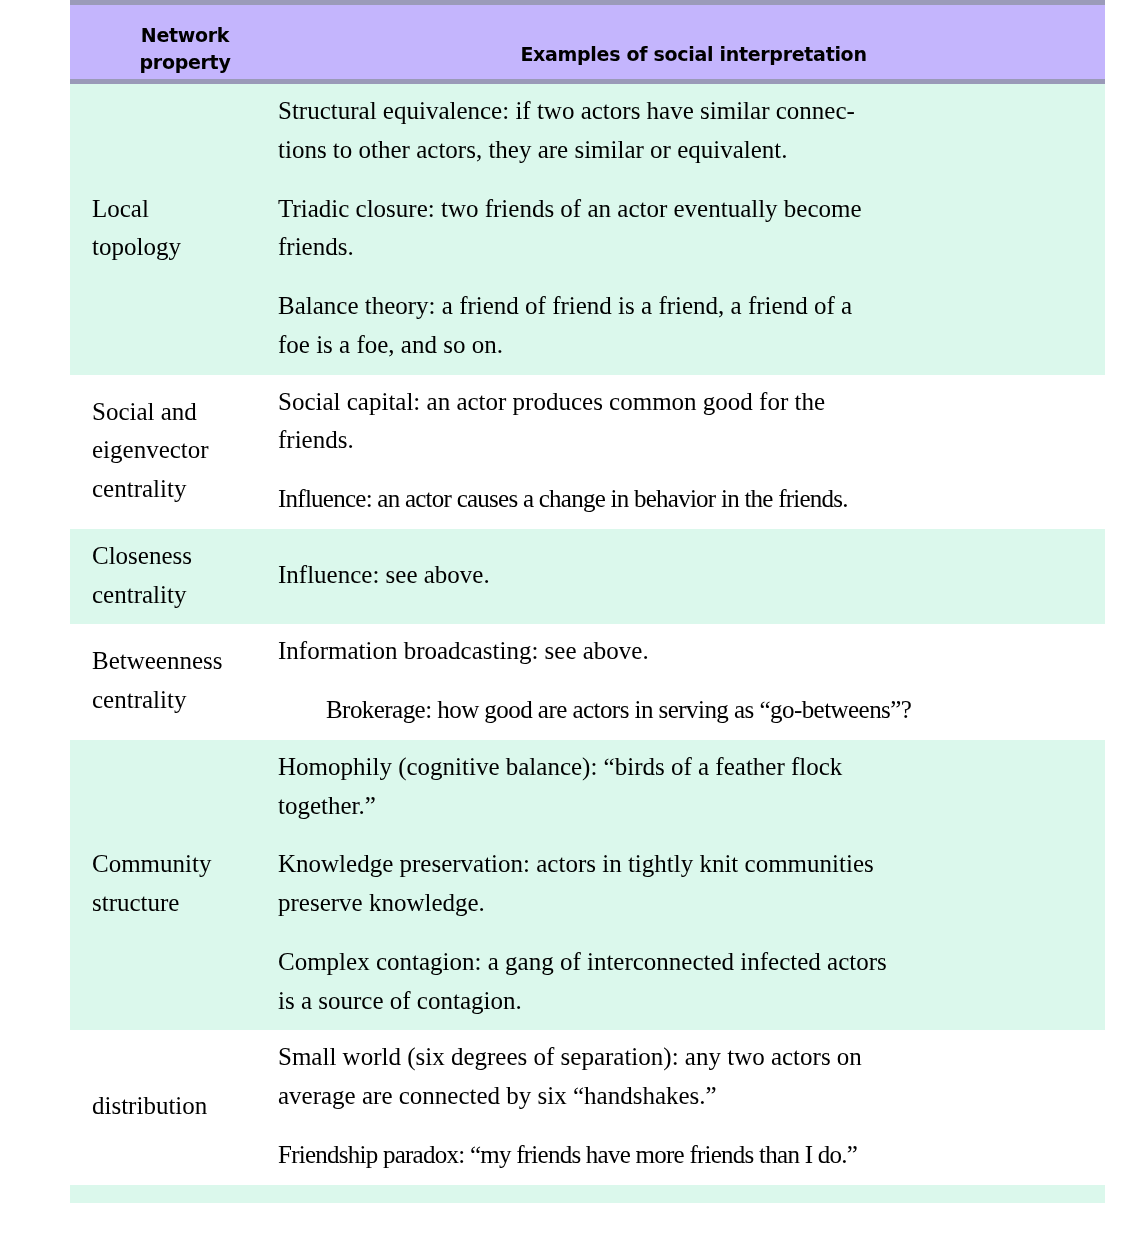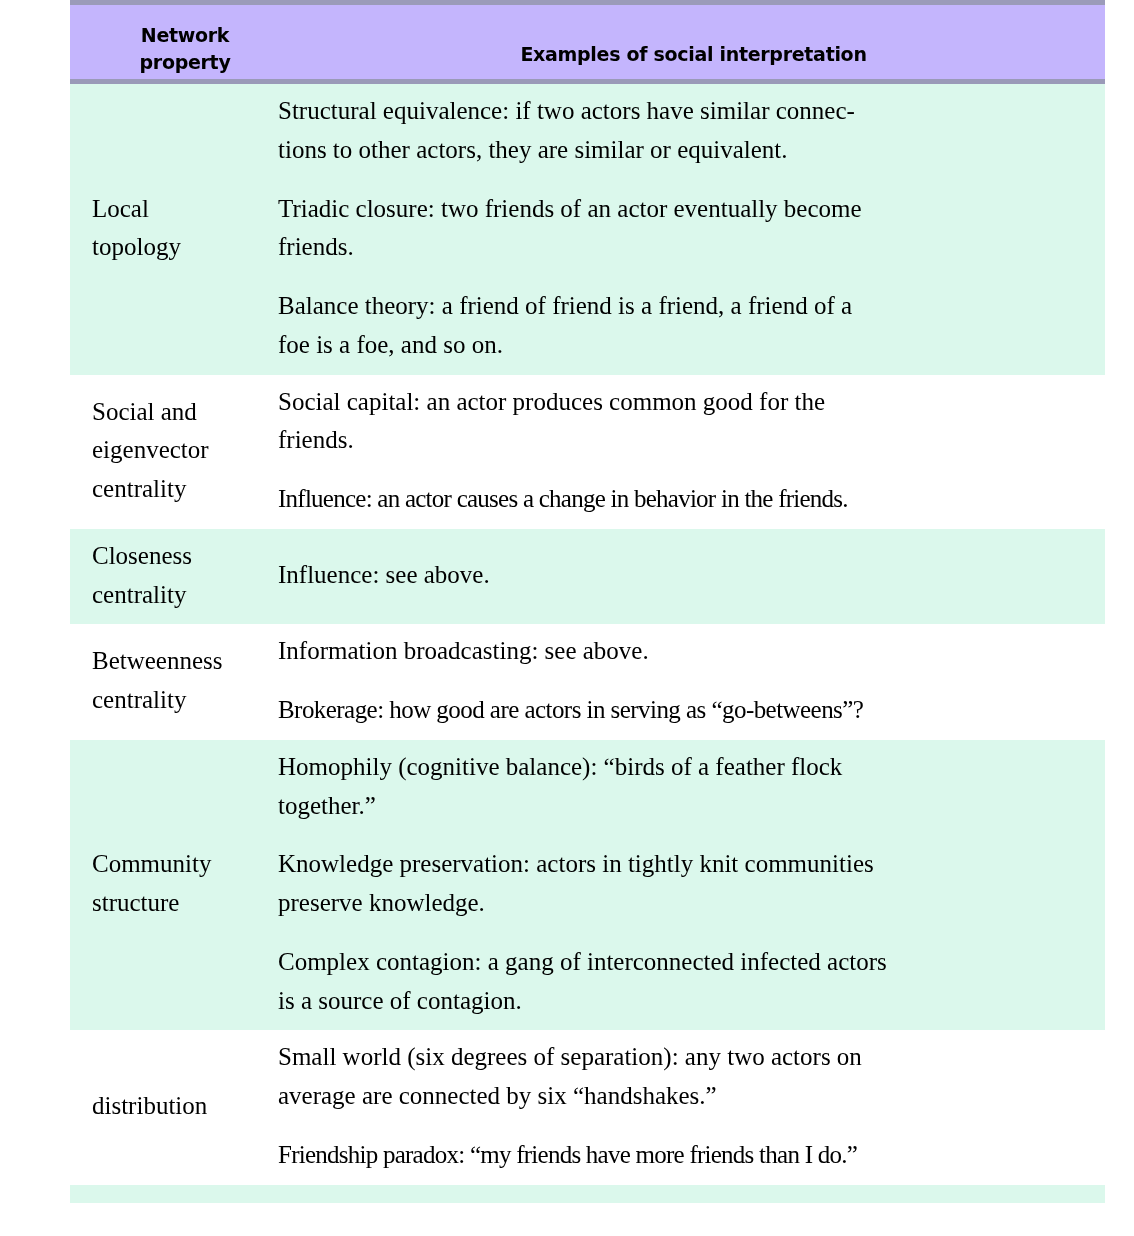--- a/index.html
+++ b/index.html
@@ -90,21 +90,21 @@
   }
   .cell-prop .ln { display: block; white-space: pre; }
 
   .para {
     margin: 0 0 20px 0;
     white-space: pre-line;
   }
   .para:last-child { margin-bottom: 0; }
 
   
-  .tight { letter-spacing: -0.55px; }
+  .tight { letter-spacing: -0.55px; margin-left: 48px; }
   .tighter { letter-spacing: -0.75px; }
 </style>
 </head>
 <body>
 
 <div class="table-wrap">
 
   <div class="rule-top"></div>
 
   <div class="thead">

